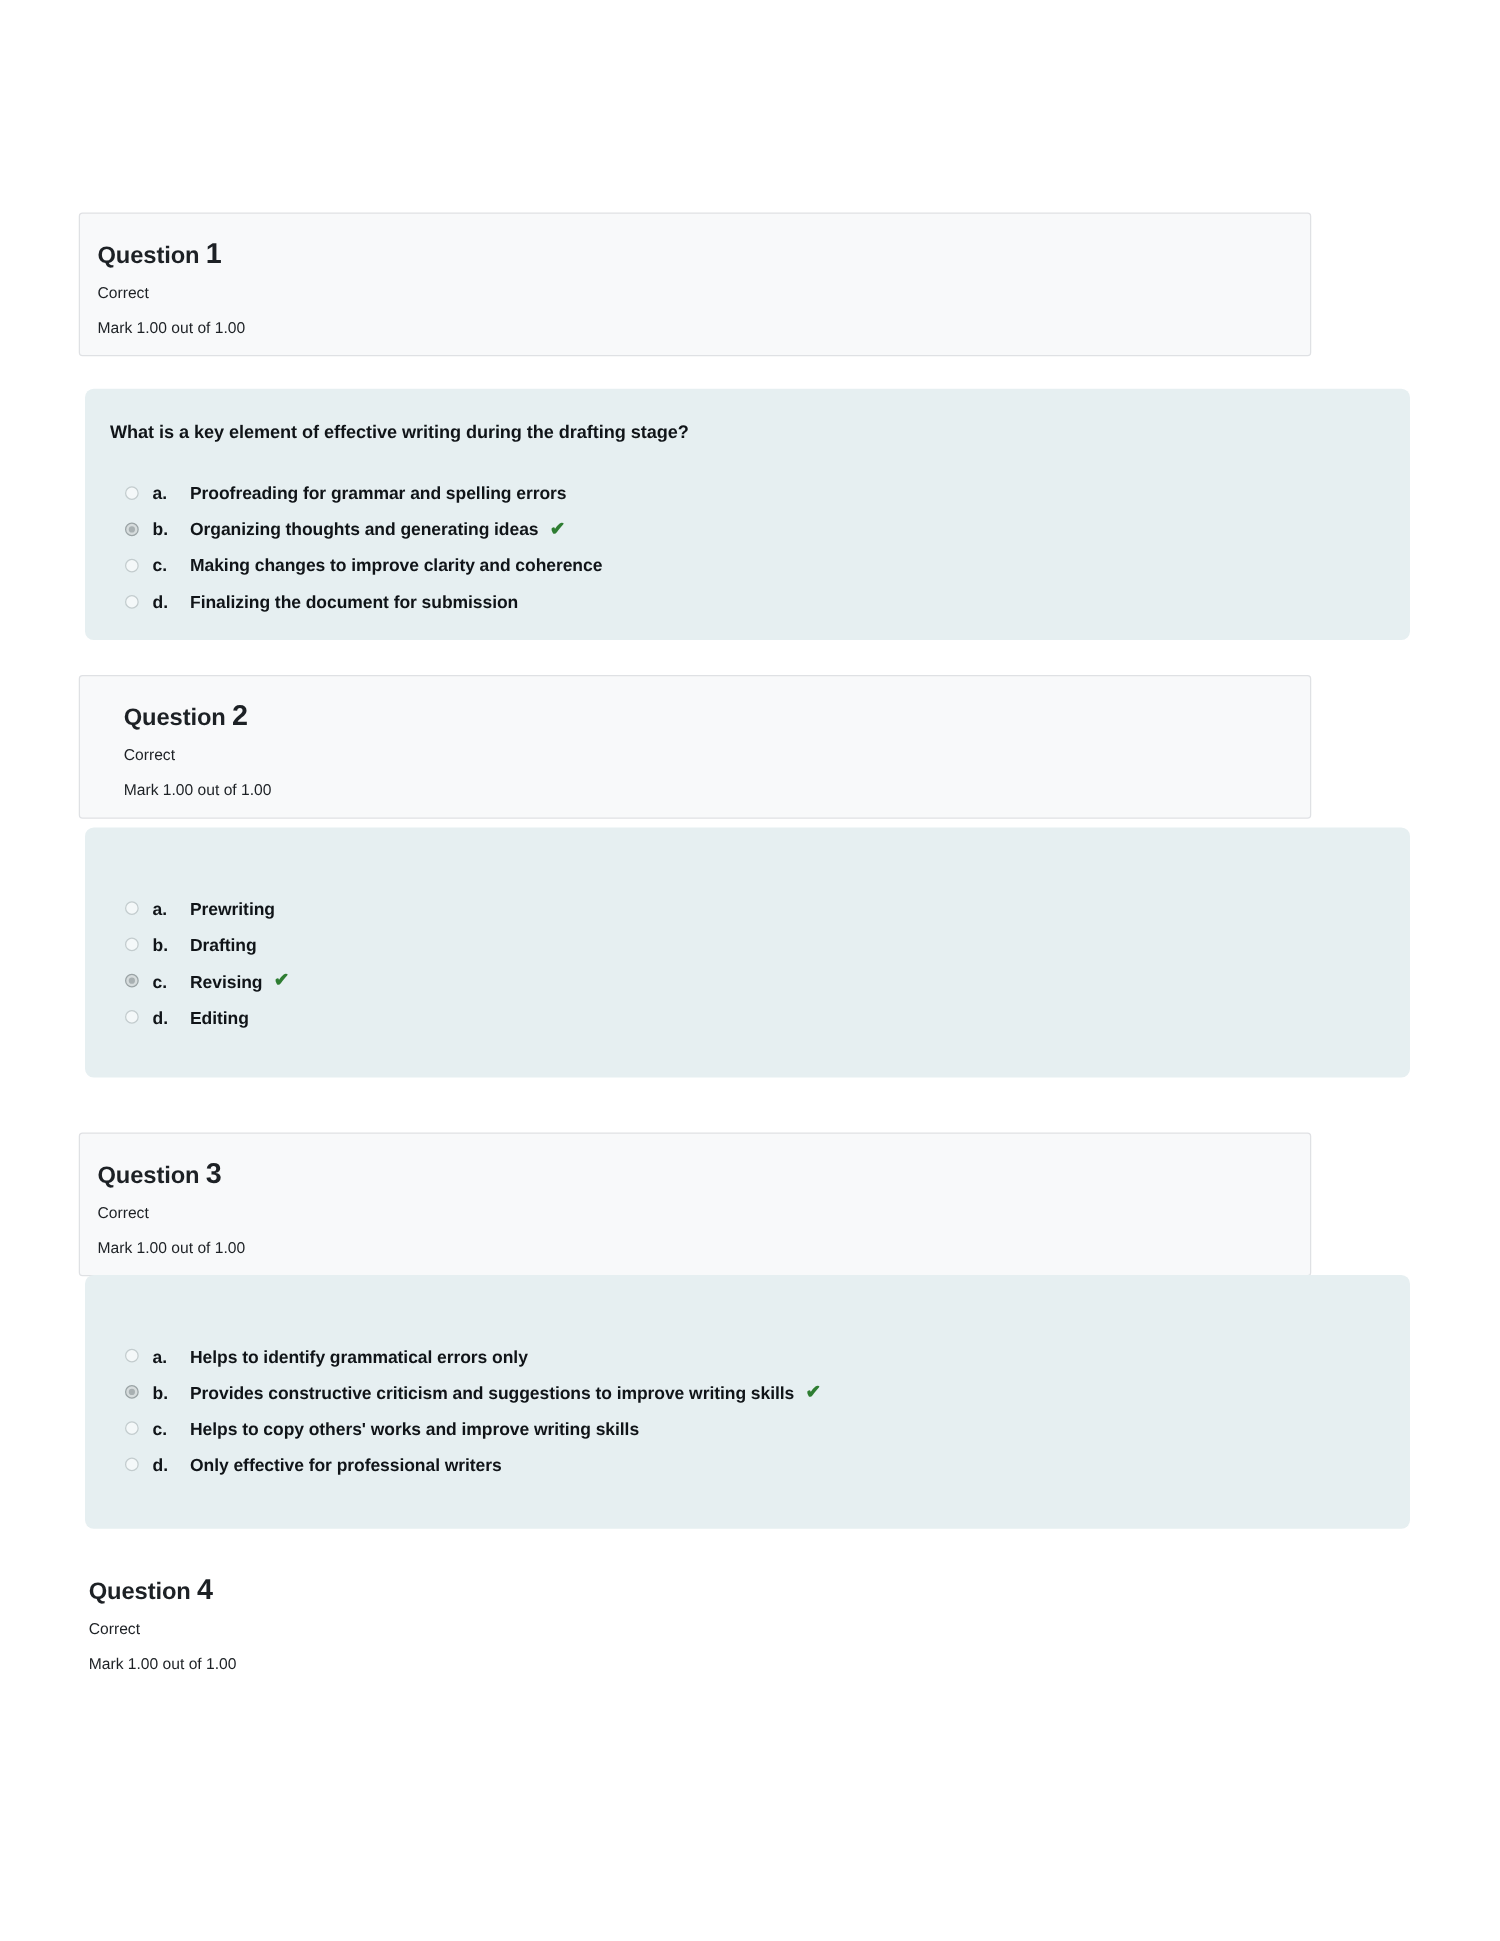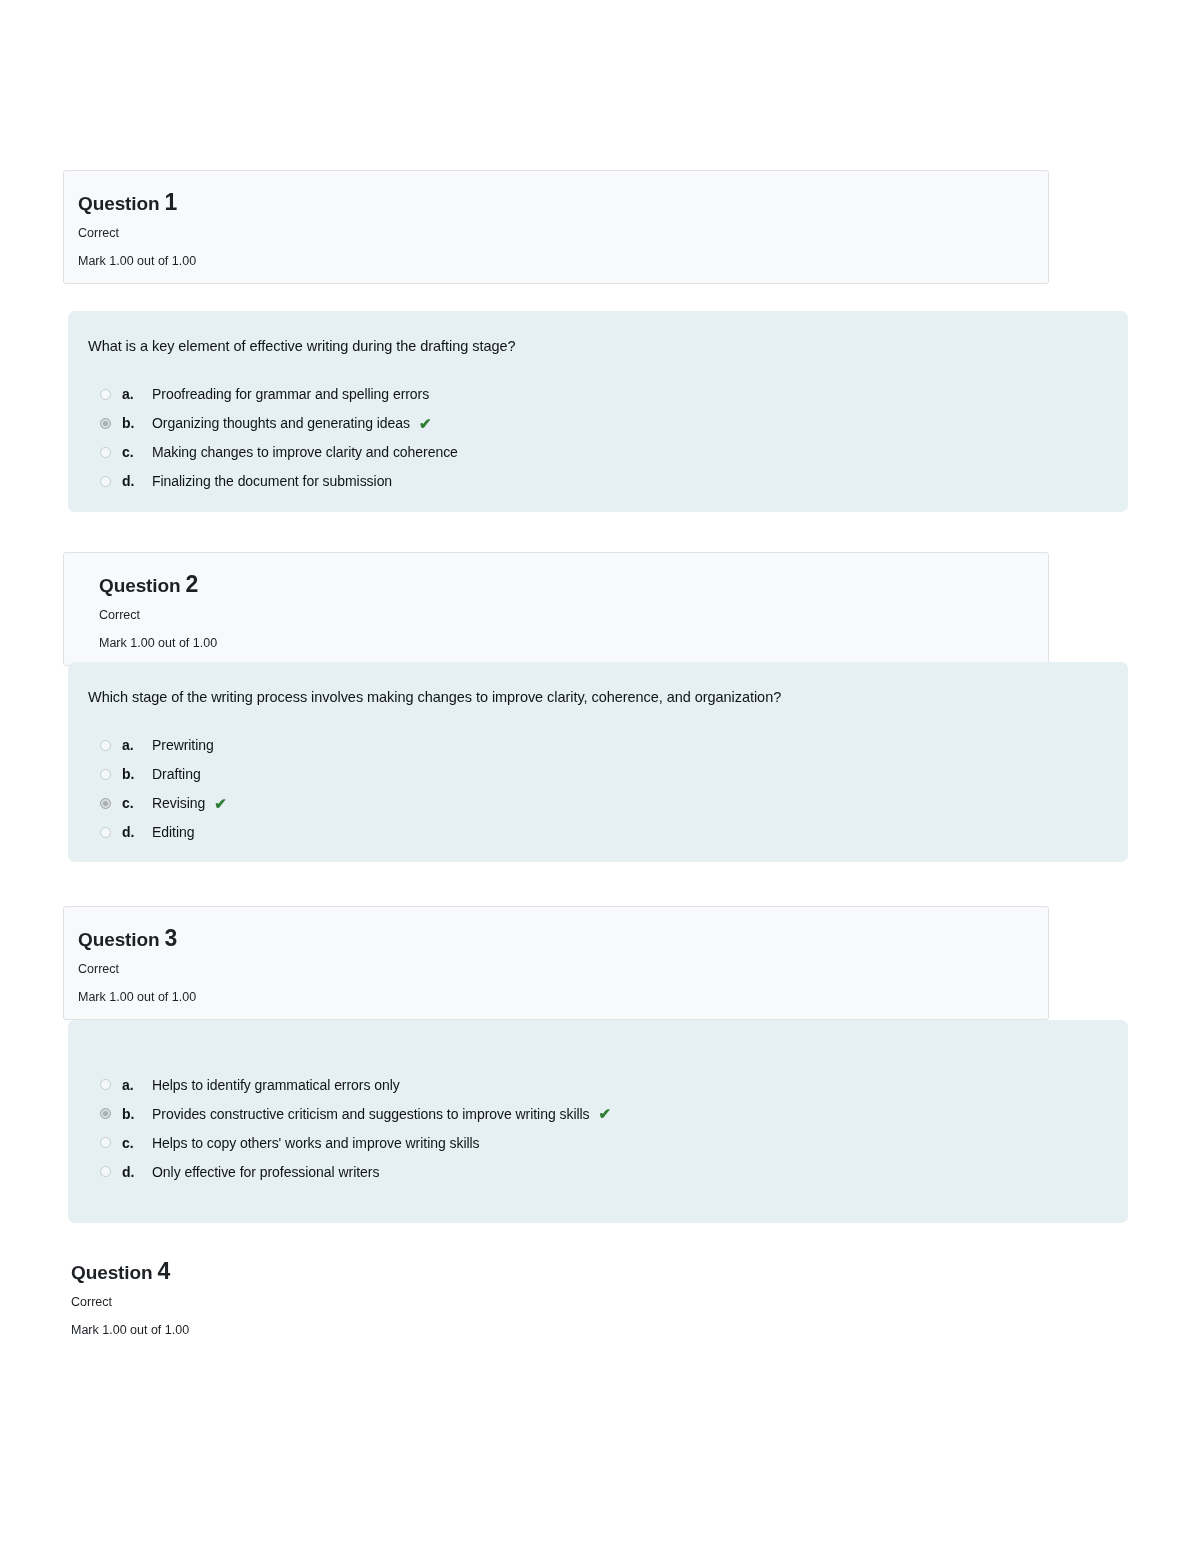--- a/index.html
+++ b/index.html
@@ -72,21 +72,21 @@
     left: 68px;
     width: 1060px;
     background: #e6eff1;
     border-radius: 7px;
     padding: 26px 22px 22px 20px;
     overflow: hidden;
   }
 
   .q-text {
     font-size: 14.5px;
-    font-weight: normal;
+    font-weight: bold;
     color: #101418;
     line-height: 1.3;
     letter-spacing: -0.05px;
   }
 
   .answers {
     margin-top: 24px;
     list-style: none;
   }
 
@@ -126,21 +126,21 @@
     width: 30px;
     margin-left: 11px;
     font-size: 14px;
     font-weight: bold;
     color: #101418;
     flex: 0 0 auto;
   }
 
   .a-text {
     font-size: 14px;
-    font-weight: normal;
+    font-weight: bold;
     color: #101418;
     letter-spacing: -0.05px;
     white-space: nowrap;
     text-align: center;
   }
 
   .tick {
     display: inline-block;
     margin-left: 9px;
     color: #2e7d32;
@@ -178,27 +178,26 @@
           <span class="a-letter">c.</span>
           <span class="a-text">Making changes to improve clarity and coherence</span>
         </li>
         <li class="answer">
           <span class="radio"></span>
           <span class="a-letter">d.</span>
           <span class="a-text">Finalizing the document for submission</span>
         </li>
       </ul>
     </div>
-    <div class="q-header" style="top: 552px; min-height: 103px; padding-left: 35px;">
+    <div class="q-header" style="top: 540px; min-height: 103px; padding-left: 35px;">
       <div class="q-title"><span>Question</span><span class="q-num">2</span></div>
       <div class="q-state">Correct</div>
       <div class="q-mark">Mark 1.00 out of 1.00</div>
     </div>
     <div class="q-block" style="top: 662px; height: 200px; background: rgb(230, 239, 241);">
-      <div class="q-text">Which stage of the writing process involves making changes to improve clarity, coherence, and organization?</div>
       <ul class="answers">
         <li class="answer">
           <span class="radio"></span>
           <span class="a-letter">a.</span>
           <span class="a-text">Prewriting</span>
         </li>
         <li class="answer">
           <span class="radio"></span>
           <span class="a-letter">b.</span>
           <span class="a-text">Drafting</span>

